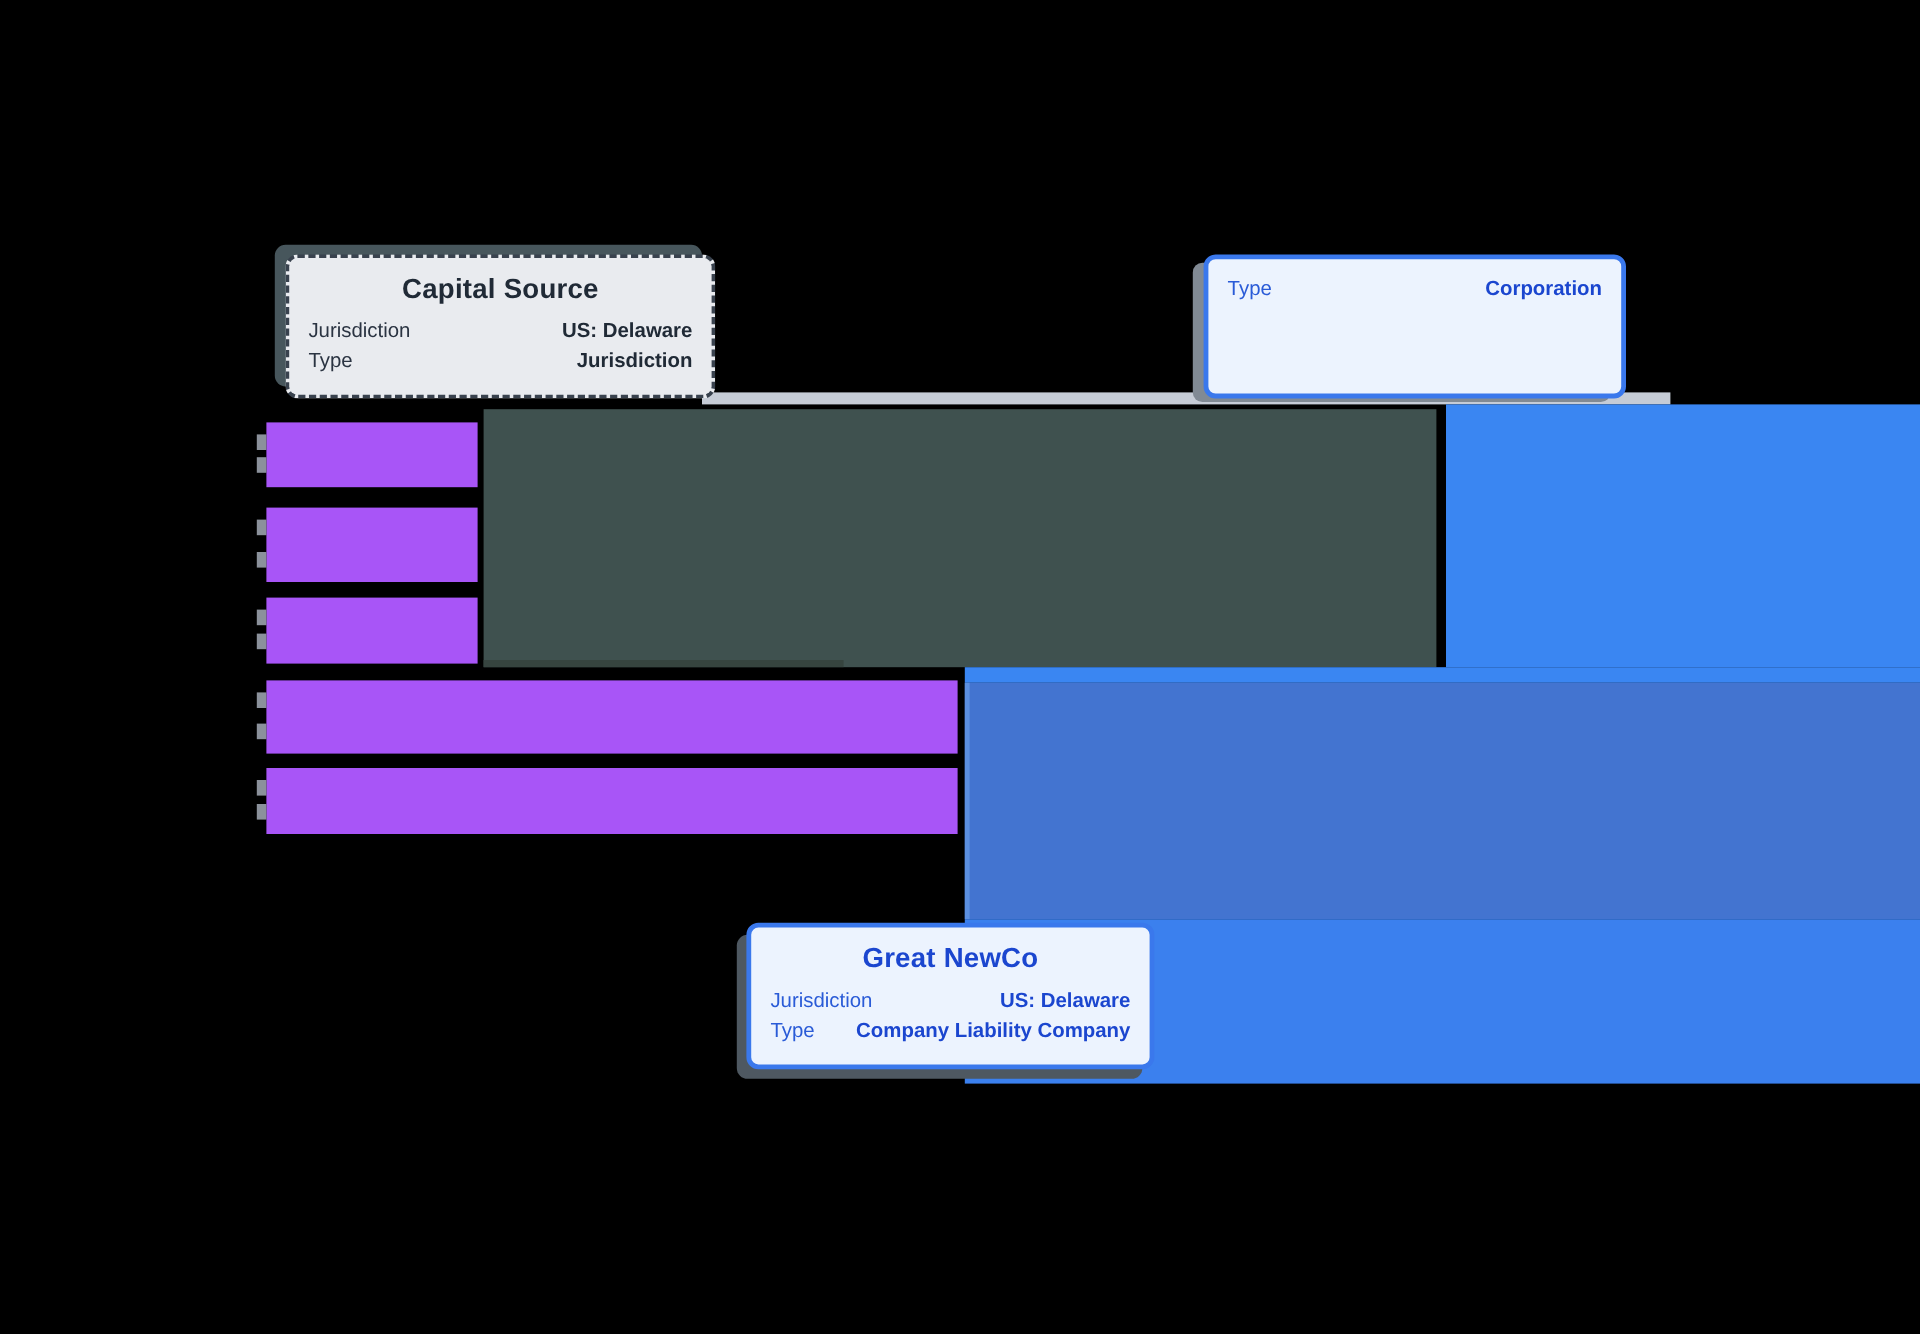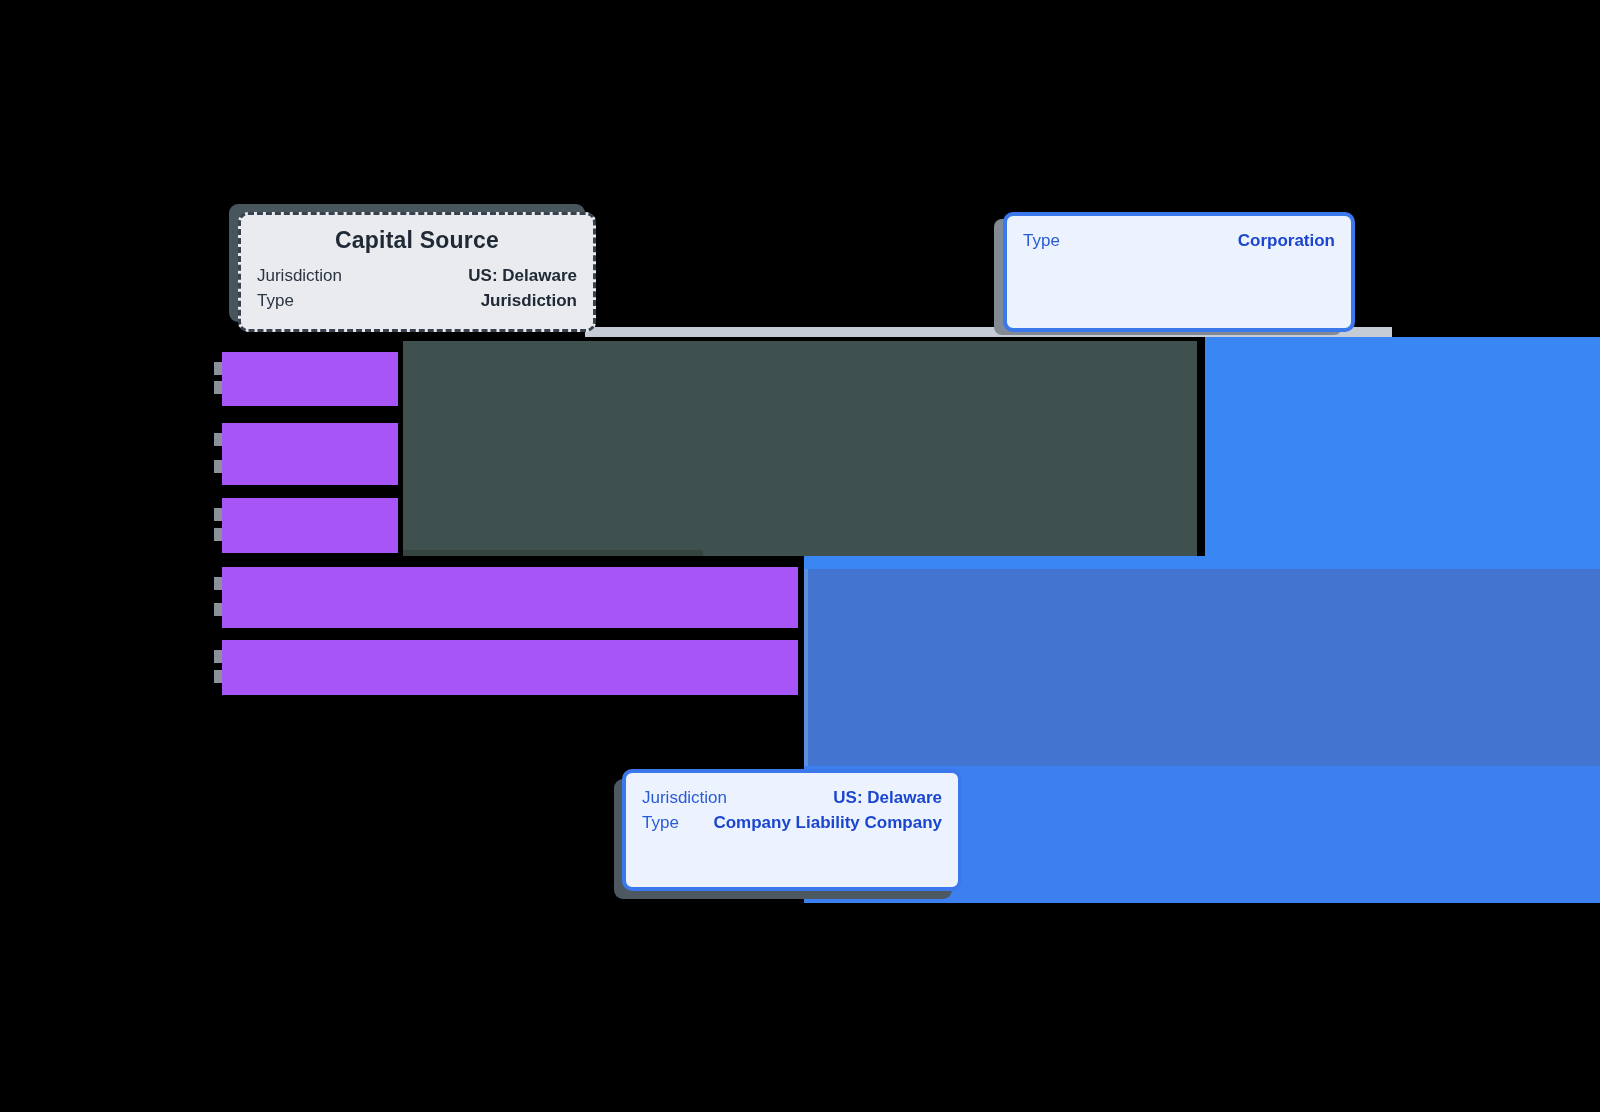--- a/index.html
+++ b/index.html
@@ -138,20 +138,21 @@
   </div>
 
   <div class="node node-blue node-frank">
     <div class="attr-row">
       <span class="attr-label">Type</span>
       <span class="attr-value">Corporation</span>
     </div>
   </div>
 
   <div class="node node-blue node-newco">
+    <div class="node-title">Great NewCo</div>
     <div class="attr-row">
       <span class="attr-label">Jurisdiction</span>
       <span class="attr-value">US: Delaware</span>
     </div>
     <div class="attr-row">
       <span class="attr-label">Type</span>
       <span class="attr-value">Company Liability Company</span>
     </div>
   </div>
 

